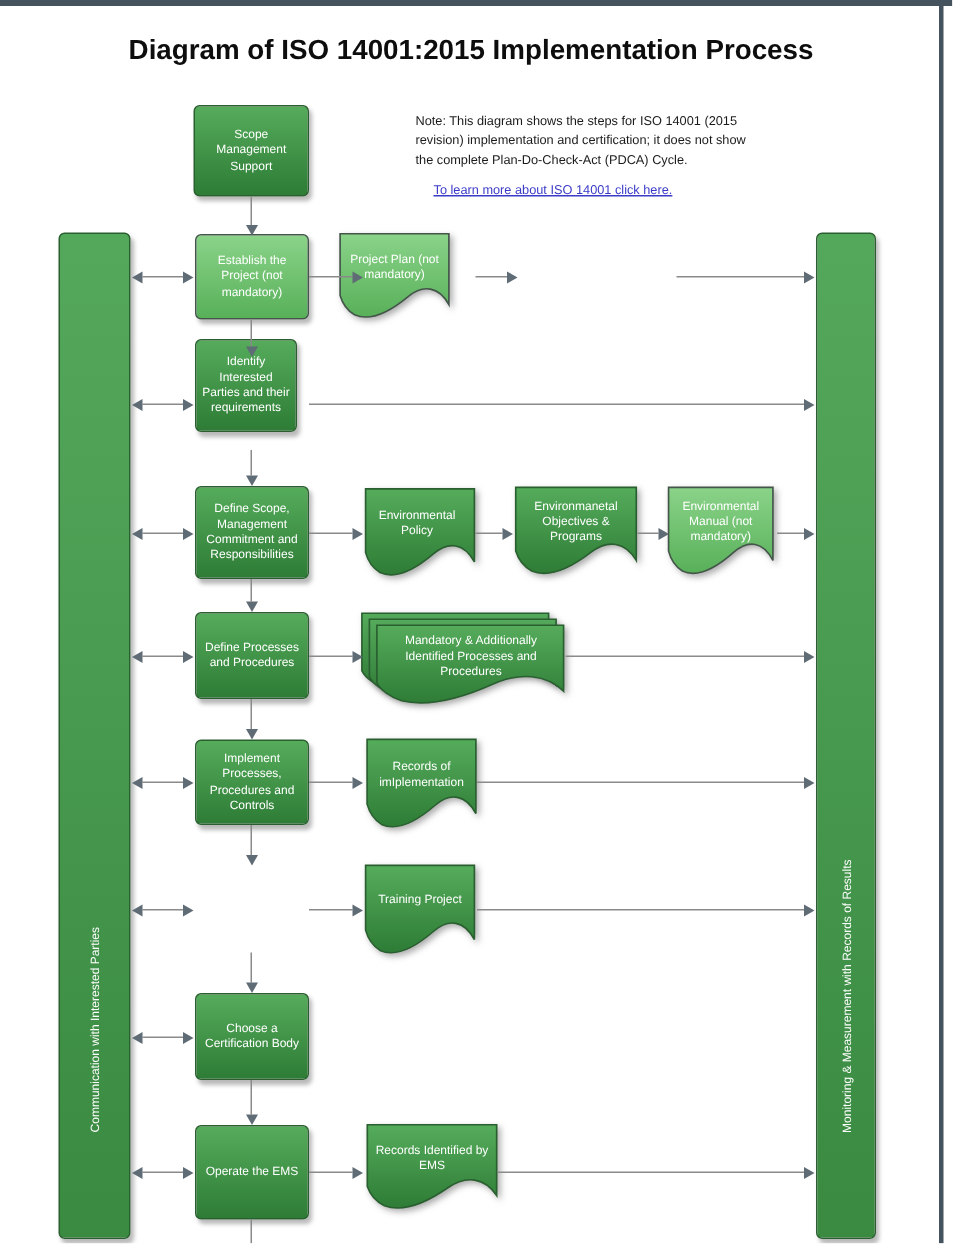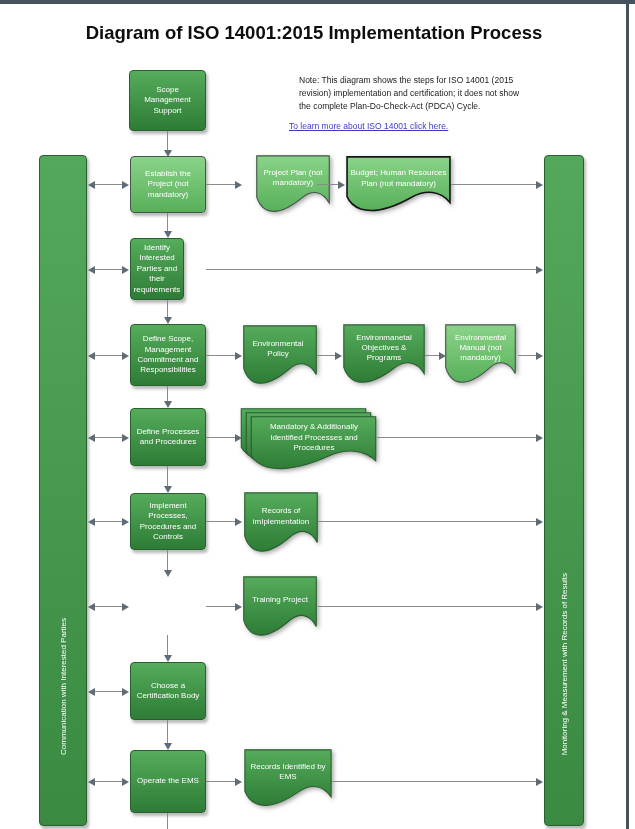--- a/index.html
+++ b/index.html
@@ -16,21 +16,21 @@
   .pbox.light{background:linear-gradient(#8ad389,#58b059);border:1px solid #44564a;}
   .sidebar{position:absolute;border-radius:4px;background:linear-gradient(#54a85b,#3a8a42);
            border:1px solid #2a5f30;box-shadow:2px 3px 3px rgba(100,100,100,.45);box-sizing:border-box;}
   .vlabel{position:absolute;left:0;right:0;bottom:70px;display:flex;justify-content:center;}
   .vlabel span{writing-mode:vertical-rl;transform:rotate(180deg);color:#fff;font-size:8px;white-space:nowrap;}
   .doc{position:absolute;}
   .doc svg{position:absolute;overflow:visible;filter:drop-shadow(2px 2px 2px rgba(90,90,90,.5));}
   .doc-label{position:absolute;left:3%;right:3%;top:4%;height:70%;display:flex;align-items:center;
              justify-content:center;text-align:center;color:#fff;font-size:8px;line-height:1.3;}
   .doc.multi .doc-label{left:10%;right:2%;top:16%;height:62%;}
-  .note{position:absolute;left:299px;top:74px;width:232px;font-size:8.5px;line-height:1.5;color:#1a1a1a;}
+  .note{position:absolute;left:277px;top:74px;width:232px;font-size:8.5px;line-height:1.5;color:#1a1a1a;}
   .note-link{position:absolute;left:289px;top:121px;font-size:8.5px;color:#3b3bc8;
              text-decoration:underline;cursor:pointer;}
   .hline{position:absolute;height:1px;background:#8a8a8a;}
   .vline{position:absolute;width:1px;background:#8a8a8a;}
   .ah{position:absolute;width:0;height:0;}
 </style>
 </head>
 <body>
 
 <div class="canvas">
@@ -53,62 +53,50 @@
       <span>Monitoring &amp; Measurement with Records of Results</span>
     </div>
   </div>
 
   <div class="pbox dark" style="left:129px;top:70px;width:77px;height:61px">
       <span>Scope Management Support</span>
     </div>
   <div class="pbox light" style="left:130px;top:156px;width:76px;height:57px">
       <span>Establish the Project (not mandatory)</span>
     </div>
-  <div class="pbox dark" style="left:130px;top:238px;width:54px;height:62px">
+  <div class="pbox dark" style="left:130px;top:226px;width:68px;height:62px">
       <span>Identify Interested Parties and their requirements</span>
     </div>
   <div class="pbox dark" style="left:130px;top:324px;width:76px;height:62px">
       <span>Define Scope, Management Commitment and Responsibilities</span>
     </div>
   <div class="pbox dark" style="left:130px;top:408px;width:76px;height:58px">
       <span>Define Processes and Procedures</span>
     </div>
   <div class="pbox dark" style="left:130px;top:493px;width:76px;height:57px">
       <span>Implement Processes, Procedures and Controls</span>
     </div>
   <div class="pbox dark" style="left:130px;top:662px;width:76px;height:58px">
       <span>Choose a Certification Body</span>
     </div>
   <div class="pbox dark" style="left:130px;top:750px;width:76px;height:63px">
       <span>Operate the EMS</span>
     </div>
 
-  <div class="doc light" style="left:256px;top:155px;width:74px;height:60px">
+  <div class="doc light" style="left:226px;top:155px;width:74px;height:60px">
       <svg viewBox="0 0 100 70" preserveAspectRatio="none" style="left: 0px; top: 0px; width: 74px; height: 60px;">
         <defs>
           <linearGradient id="g0" x1="0" y1="0" x2="0" y2="1">
             <stop offset="0" stop-color="#8ad389"></stop>
             <stop offset="1" stop-color="#58b059"></stop>
           </linearGradient>
         </defs>
         <path d="M1,1 L99,1 L99,56 C90,42 76,40 62,50 C48,60 30,70 14,64 C8,61 3,55 1,49 Z" fill="url(#g0)" stroke="#44564a" stroke-width="1.1" vector-effect="non-scaling-stroke"></path>
       </svg>
       <div class="doc-label">Project Plan (not mandatory)</div>
-    </div>
-  <div class="doc light black-border" style="left:346px;top:156px;width:105px;height:58px">
-      <svg viewBox="0 0 100 70" preserveAspectRatio="none" style="left: 0px; top: 0px; width: 105px; height: 58px;">
-        <defs>
-          <linearGradient id="g1" x1="0" y1="0" x2="0" y2="1">
-            <stop offset="0" stop-color="#8ad389"></stop>
-            <stop offset="1" stop-color="#58b059"></stop>
-          </linearGradient>
-        </defs>
-        <path d="M1,1 L99,1 L99,56 C90,42 76,40 62,50 C48,60 30,70 14,64 C8,61 3,55 1,49 Z" fill="url(#g1)" stroke="#141414" stroke-width="1.6" vector-effect="non-scaling-stroke"></path>
-      </svg>
-      <div class="doc-label">Budget; Human Resources Plan (not mandatory)</div>
     </div>
   <div class="doc dark" style="left:243px;top:325px;width:70px;height:62px">
       <svg viewBox="0 0 100 70" preserveAspectRatio="none" style="left: 0px; top: 0px; width: 74px; height: 62px;">
         <defs>
           <linearGradient id="g2" x1="0" y1="0" x2="0" y2="1">
             <stop offset="0" stop-color="#55ac5b"></stop>
             <stop offset="1" stop-color="#2e7c36"></stop>
           </linearGradient>
         </defs>
         <path d="M1,1 L99,1 L99,56 C90,42 76,40 62,50 C48,60 30,70 14,64 C8,61 3,55 1,49 Z" fill="url(#g2)" stroke="#2a5f30" stroke-width="1.1" vector-effect="non-scaling-stroke"></path>

